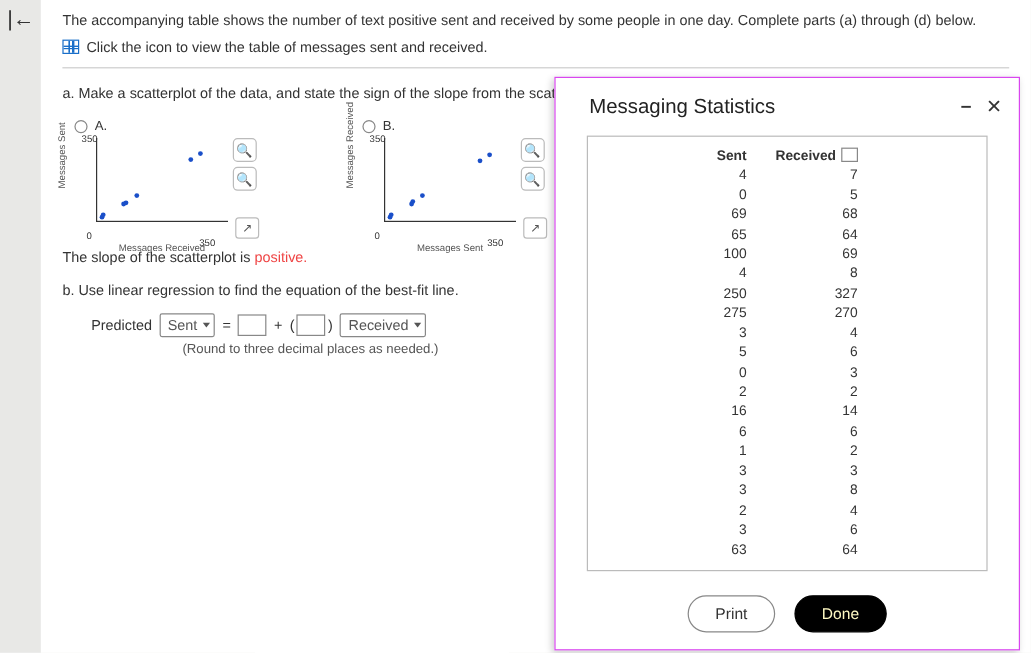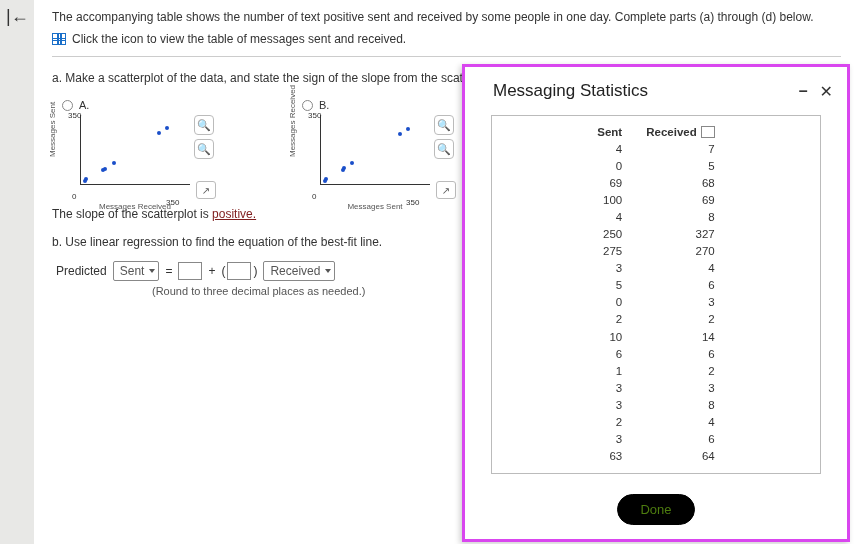--- a/index.html
+++ b/index.html
@@ -20,45 +20,45 @@
 .ylab{position:absolute;left:0;top:50%;transform:translateY(-50%) rotate(-90deg);transform-origin:left center;font-size:8px;color:#555;white-space:nowrap;left:-10px;top:42px}
 .xlab{position:absolute;left:18px;bottom:-14px;width:110px;text-align:center;font-size:8px;color:#555}
 .ymax{position:absolute;left:6px;top:-4px;font-size:8px}
 .yzero{position:absolute;left:10px;bottom:-4px;font-size:8px}
 .xmax{position:absolute;left:104px;bottom:-10px;font-size:8px}
 .pt{position:absolute;width:4px;height:4px;background:#1a4fc9;border-radius:50%}
 .zoom-col{position:absolute;right:-2px;top:0;display:flex;flex-direction:column;gap:4px}
 .zbtn{width:20px;height:20px;border:1px solid #bbb;border-radius:4px;background:#fff;display:flex;align-items:center;justify-content:center;font-size:11px;color:#555;cursor:pointer}
 .pop{position:absolute;right:-4px;bottom:-2px;width:20px;height:18px;border:1px solid #bbb;border-radius:3px;background:#fff;display:flex;align-items:center;justify-content:center;font-size:10px;color:#555;cursor:pointer}
 .slope-line{font-size:12px;margin:6px 0 14px}
-.slope-line .ans{color:#7f1d1d;text-decoration:underline}
+.slope-line .ans{color:#ef4444;}
 .qb{font-size:12px;margin-bottom:12px}
-.eqline{display:flex;align-items:center;gap:6px;font-size:12px;margin:10px 0 4px 4px}
+.eqline{display:flex;align-items:center;gap:6px;font-size:12px;margin:10px 0 4px 24px}
 .dropdown{border:1px solid #888;padding:2px 14px 2px 6px;position:relative;border-radius:2px;background:#fff;color:#555}
 .dropdown:after{content:"";position:absolute;right:3px;top:50%;width:0;height:0;border-left:3px solid transparent;border-right:3px solid transparent;border-top:4px solid #555;transform:translateY(-50%)}
 .inbox{width:24px;height:18px;border:1px solid #888;background:#fff}
 .paren{display:inline-flex;align-items:center}
 .paren .inbox{margin:0 2px}
 .round-note{font-size:11px;color:#555;margin-left:100px}
-.modal{position:absolute;left:462px;top:64px;width:388px;height:478px;background:#fff;border:3px solid #d946ef;box-shadow:-2px 2px 6px rgba(0,0,0,.2);display:flex;flex-direction:column}
+.modal{position:absolute;left:462px;top:64px;width:388px;height:478px;background:#fff;border:1px solid #d946ef;box-shadow:-2px 2px 6px rgba(0,0,0,.2);display:flex;flex-direction:column}
 .modal-head{display:flex;align-items:center;justify-content:space-between;padding:14px 14px 6px 28px}
 .modal-title{font-size:17px;color:#222}
 .modal-ctrl{display:flex;gap:12px;align-items:center}
 .min-btn{font-weight:bold;font-size:16px;cursor:pointer}
 .x-btn{font-size:16px;cursor:pointer}
 .table-box{margin:8px 26px 8px 26px;border:1px solid #bbb;flex:1;overflow:hidden;padding:8px 8px 8px 8px;display:flex;justify-content:center}
 table.data{border-collapse:collapse;font-size:11.5px;color:#333}
 table.data th{font-weight:bold;padding:2px 12px;text-align:right;position:relative}
 .copy-ic{display:inline-block;width:12px;height:10px;border:1px solid #888;margin-left:6px;position:relative;vertical-align:middle}
 .copy-ic:before{content:"";position:absolute;left:-3px;top:-3px;width:12px;height:10px;border:1px solid #888;background:#fff}
 table.data td{padding:1px 12px;text-align:right}
 .modal-foot{display:flex;justify-content:center;gap:16px;padding:12px 0 14px}
 .btn{padding:7px 22px;border-radius:18px;font-size:13px;cursor:pointer}
 .btn-print{background:#fff;border:1px solid #888;color:#333}
-.btn-done{background:#000;border:1px solid #000;color:#4d7c0f}
+.btn-done{background:#000;border:1px solid #000;color:#fef9c3}
 </style>
 </head>
 <body>
 
 <div class="back-btn">
   <span>|←</span>
 </div>
 
 <div class="page">
   <div class="prompt">The accompanying table shows the number of text positive sent and received by some people in one day. Complete parts (a) through (d) below.</div>
@@ -171,20 +171,24 @@
           </tr>
           <tr>
             <td>0</td>
             <td>5</td>
           </tr>
           <tr>
             <td>69</td>
             <td>68</td>
           </tr>
           <tr>
+            <td>65</td>
+            <td>64</td>
+          </tr>
+          <tr>
             <td>100</td>
             <td>69</td>
           </tr>
           <tr>
             <td>4</td>
             <td>8</td>
           </tr>
           <tr>
             <td>250</td>
             <td>327</td>
@@ -203,21 +207,21 @@
           </tr>
           <tr>
             <td>0</td>
             <td>3</td>
           </tr>
           <tr>
             <td>2</td>
             <td>2</td>
           </tr>
           <tr>
-            <td>10</td>
+            <td>16</td>
             <td>14</td>
           </tr>
           <tr>
             <td>6</td>
             <td>6</td>
           </tr>
           <tr>
             <td>1</td>
             <td>2</td>
           </tr>
@@ -238,15 +242,16 @@
             <td>6</td>
           </tr>
           <tr>
             <td>63</td>
             <td>64</td>
           </tr>
         </tbody>
     </table>
   </div>
   <div class="modal-foot">
+    <div class="btn btn-print">Print</div>
     <div class="btn btn-done">Done</div>
   </div>
 </div>
 
 </body></html>

